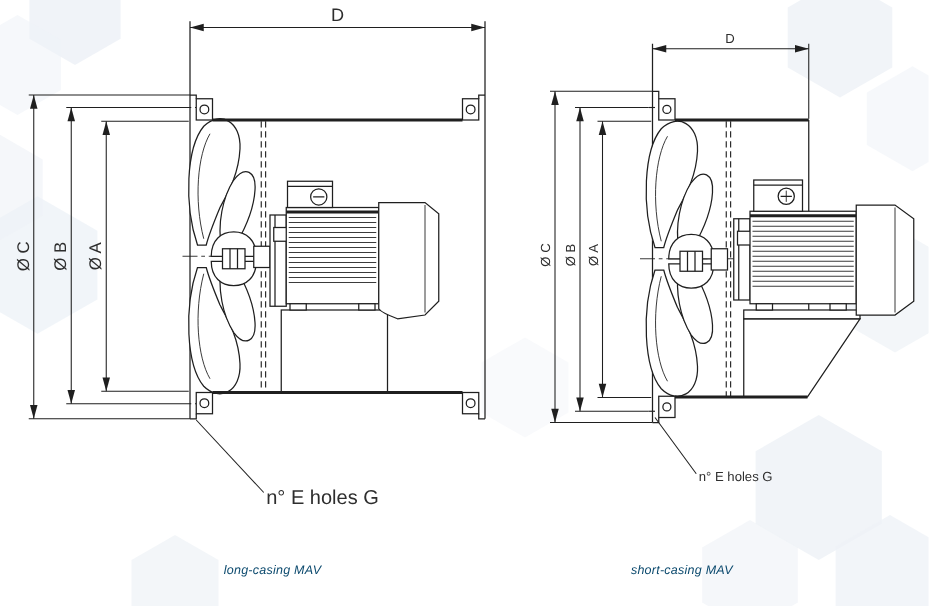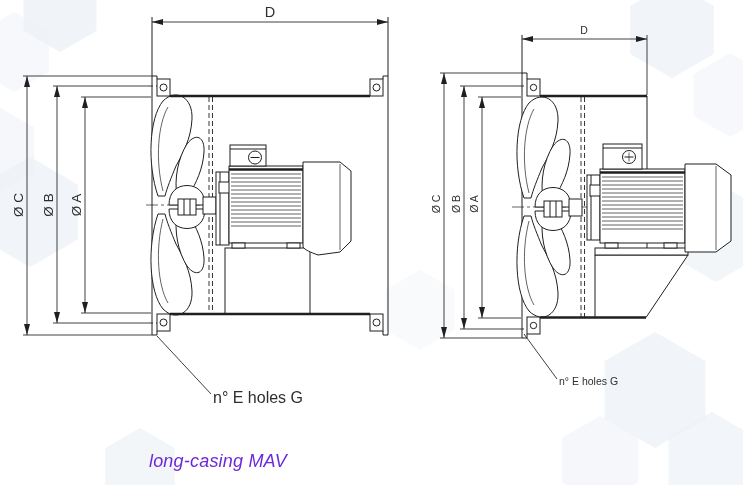--- a/index.html
+++ b/index.html
@@ -9,21 +9,21 @@
   .dw line,.dw path,.dw rect,.dw circle,.dw polygon,.dw polyline{fill:none;stroke-width:1;}
   .dw .wf{fill:#ffffff;}
   .dw .tk{stroke-width:2.4;}
   .dw .dm{stroke-width:0.85;}
   .dw .fn{stroke-width:0.7;}
   .dw .dsh{stroke-dasharray:5 3;stroke-width:0.9;}
   .dw .axis{stroke-dasharray:12 3 3 3;stroke-width:0.7;}
   .dw text{stroke:none;fill:#2e2e2e;font-family:"Liberation Sans",sans-serif;}
   .hexes polygon{stroke:none;}
   .caption{position:absolute;top:451px;text-align:center;font-style:italic;
-           font-size:18px;color:#6d28d9;letter-spacing:0.2px;}
+           font-size:10px;color:#0c4a6e;letter-spacing:0.2px;}
 </style>
 </head>
 <body>
 
 <div class="stage">
 <svg width="743" height="485" viewBox="0 0 743 485">
   <defs>
     <marker id="arr" viewBox="0 0 12 8" refX="11.5" refY="4" markerWidth="12" markerHeight="8" markerUnits="userSpaceOnUse" orient="auto-start-reverse">
       <path d="M0.5,1 L11.5,4 L0.5,7 Z" fill="#1f1f1f" stroke="none"></path>
     </marker>
@@ -215,13 +215,14 @@
     <line class="tk" x1="540" y1="317.5" x2="646" y2="317.5"></line>
 
     <g>
       <line class="dm" x1="524" y1="334" x2="557" y2="379"></line>
       <text x="559" y="385" font-size="10.5">n° E holes G</text>
     </g>
   </g>
 </svg>
 
 <div class="caption" style="left:143px;width:150px;">long-casing MAV</div>
+<div class="caption" style="left:473px;width:145px;">short-casing MAV</div>
 </div>
 
 </body></html>

